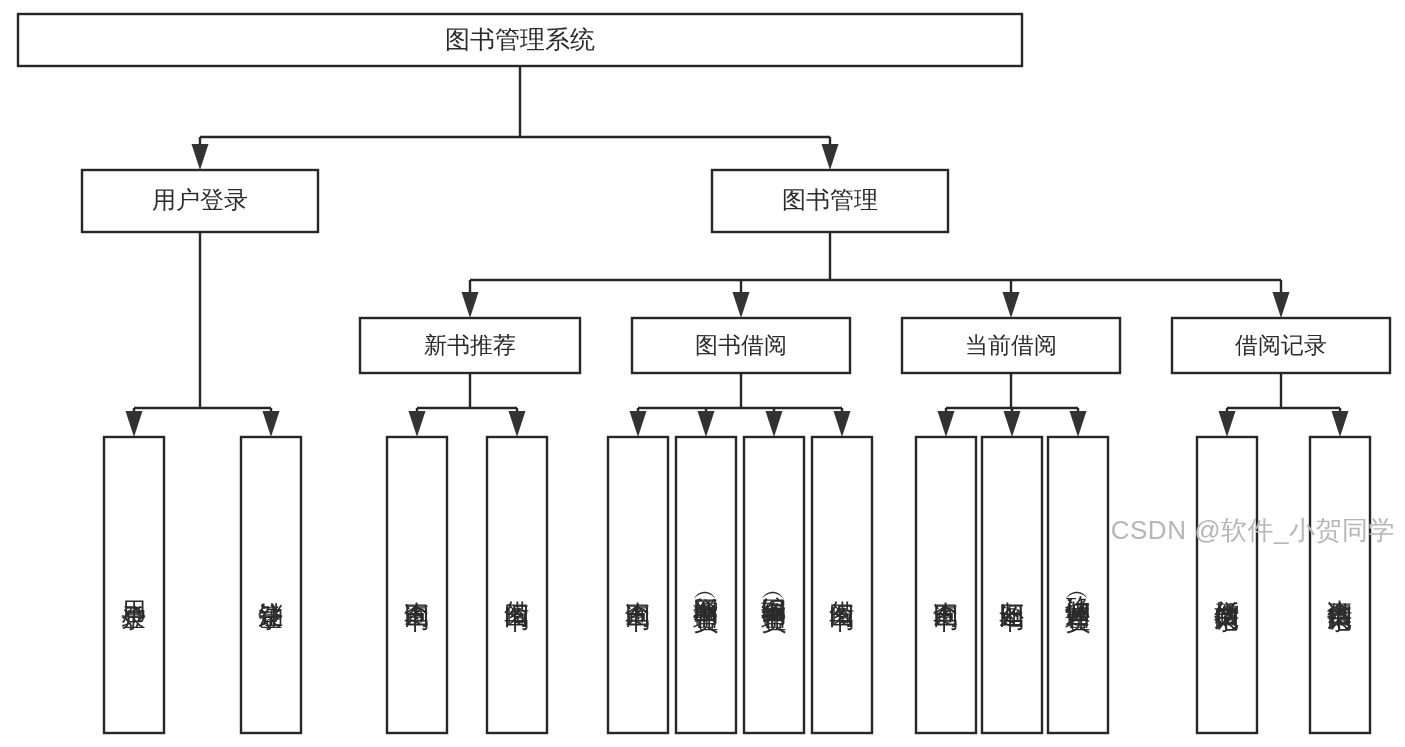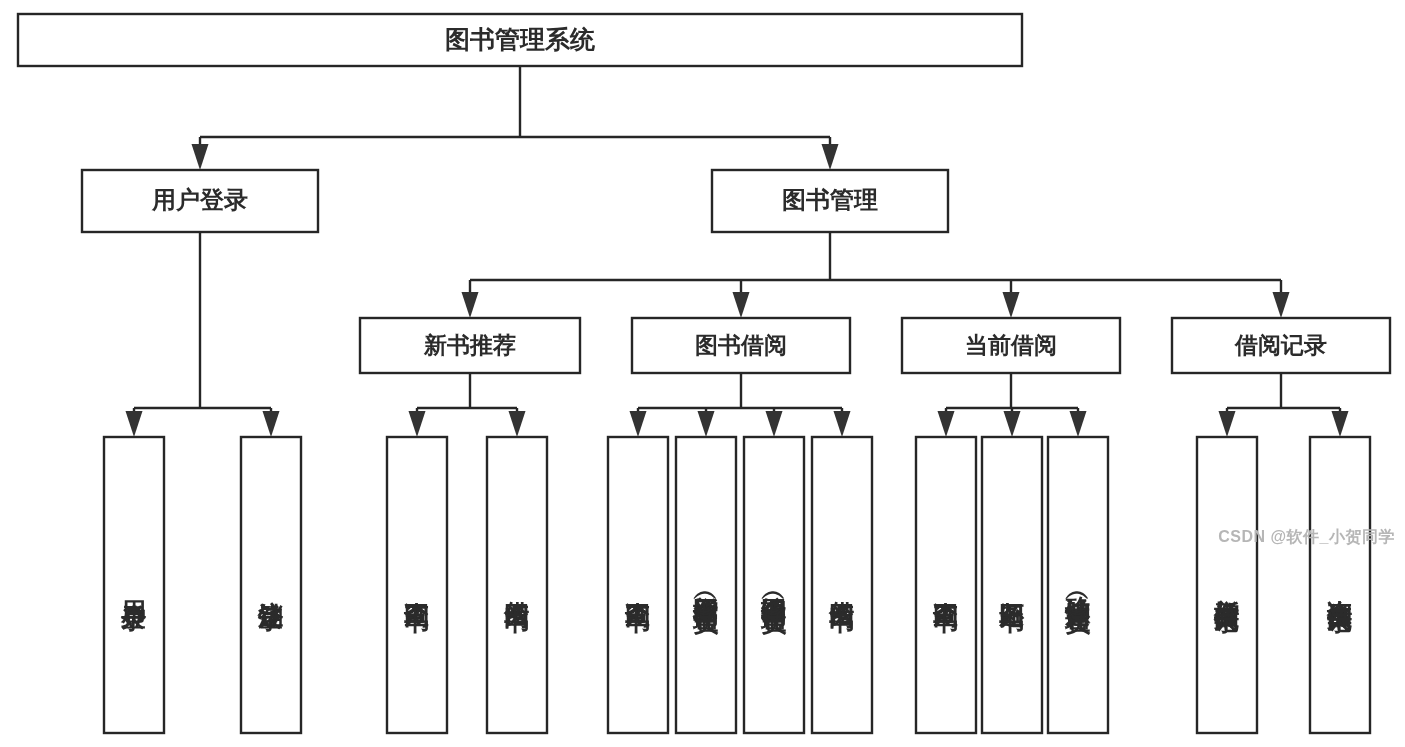--- a/index.html
+++ b/index.html
@@ -11,21 +11,20 @@
     width: 1405px;
     height: 747px;
     font-family: "Liberation Sans", "DejaVu Sans", sans-serif;
     overflow: hidden;
   }
   #diagram-root {
     position: relative;
     width: 1405px;
     height: 552px;
     background: #ffffff;
-    font-weight: bold;
   }
   svg.diagram-canvas {
     position: absolute;
     top: 0;
     left: 0;
     width: 1405px;
     height: 747px;
     display: block;
   }
   .node-box {
@@ -66,21 +65,21 @@
     pointer-events: none;
     display: flex;
     align-items: center;
     justify-content: center;
   }
   .watermark {
     position: absolute;
     right: 10px;
     bottom: 4px;
     font-family: "Liberation Sans", "DejaVu Sans", sans-serif;
-    font-size: 16px;
+    font-size: 26px;
     color: #b6b6b6;
     white-space: nowrap;
     letter-spacing: 0.5px;
   }
 </style>
 </head>
 <body>
 
 <div id="diagram-root">
   <svg class="diagram-canvas" viewBox="0 0 1405 747">

